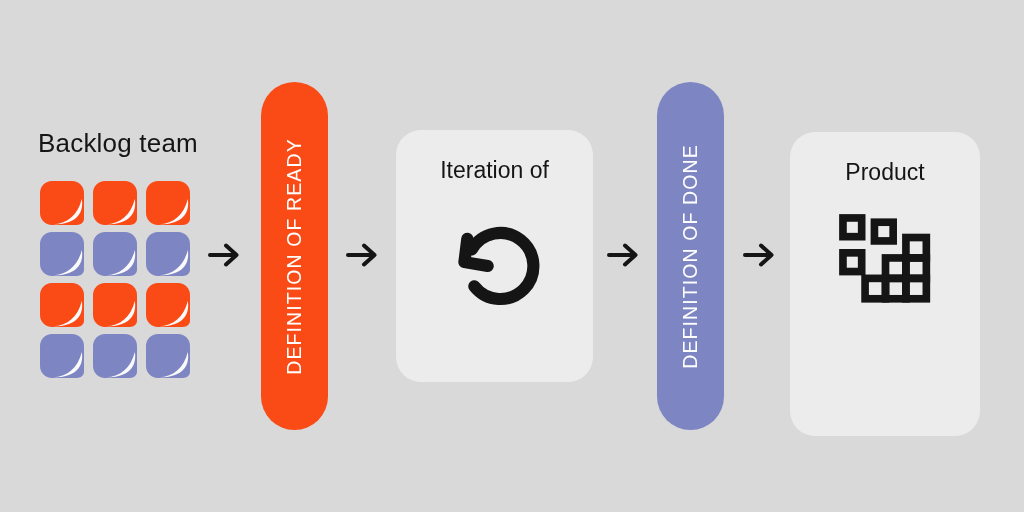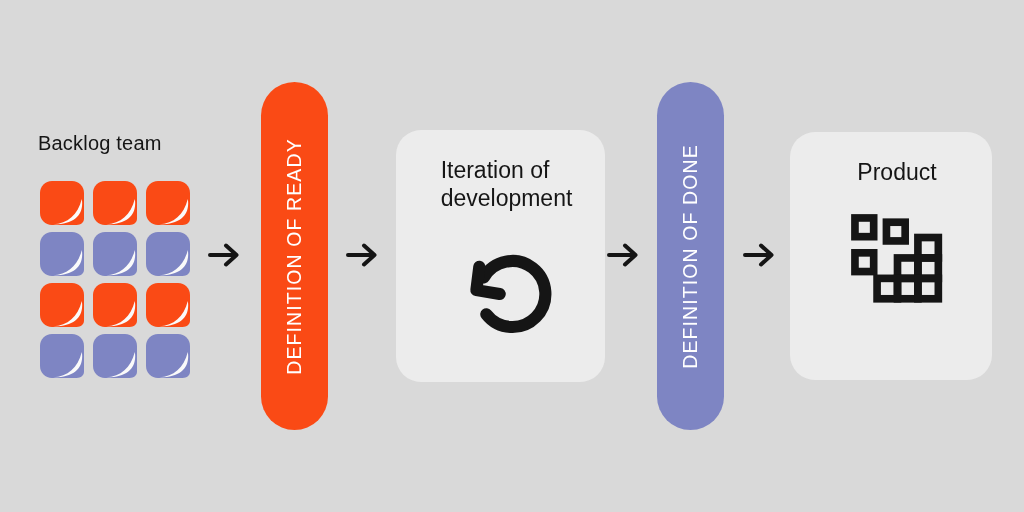--- a/index.html
+++ b/index.html
@@ -10,21 +10,21 @@
     background: var(--background, #d9d9d9);
     font-family: "Liberation Sans", sans-serif;
     overflow: hidden;
   }
 
   
   .backlog-label {
     position: absolute;
     left: 38px;
     top: 130px;
-    font-size: 20px;
+    font-size: 26px;
     line-height: 27px;
     color: var(--ink, #151515);
     letter-spacing: 0.2px;
   }
   .sticky-grid {
     position: absolute;
     left: 40px;
     top: 181px;
     display: grid;
     grid-template-columns: repeat(3, 44px);
@@ -68,26 +68,25 @@
   }
 
   
   .card {
     position: absolute;
     background: var(--card, #ececec);
     border-radius: 25px;
     display: flex;
     flex-direction: column;
     align-items: center;
-    text-align: left;
+    text-align: right;
     color: var(--ink, #151515);
-    padding-left: 12px;
   }
   .card-iteration { left: 396px; top: 130px; width: 197px; height: 252px; }
-  .card-product   { left: 790px; top: 132px; width: 190px; height: 248px; }
+  .card-product   { left: 790px; top: 132px; width: 190px; height: 304px; }
   .card-title {
     margin-top: 26px;
     font-size: 23px;
     line-height: 28px;
   }
   .card-title span { display: block; }
   .card-iteration .card-icon { margin-top: 36px; }
   .card-product  .card-icon { margin-top: 26px; }
   .card-icon svg { display: block; color: var(--ink, #151515); }
 </style>
@@ -161,21 +160,20 @@
     <path d="M2 13 H28.5 M18 3.5 L28.5 13 L18 22.5" fill="none" stroke="currentColor" stroke-width="4" stroke-linecap="round" stroke-linejoin="round"></path>
   </svg>
 
   <div class="pill pill-ready">
     <span class="pill-label">DEFINITION OF READY</span>
   </div>
 
   <div class="card card-iteration">
     <div class="card-title">
       <span>Iteration of</span>
-      <span>development</span>
     </div>
     <div class="card-icon">
       <svg width="101" height="92" viewBox="0 0 104 94">
         <path d="M28.6 30 A34 34 0 1 1 31.2 67.9" fill="none" stroke="currentColor" stroke-width="12.5" stroke-linecap="round"></path>
         <path d="M24 19 L21 43 L45 47" fill="none" stroke="currentColor" stroke-width="12.5" stroke-linecap="round" stroke-linejoin="round"></path>
       </svg>
     </div>
   </div>
 
   <div class="pill pill-done">

